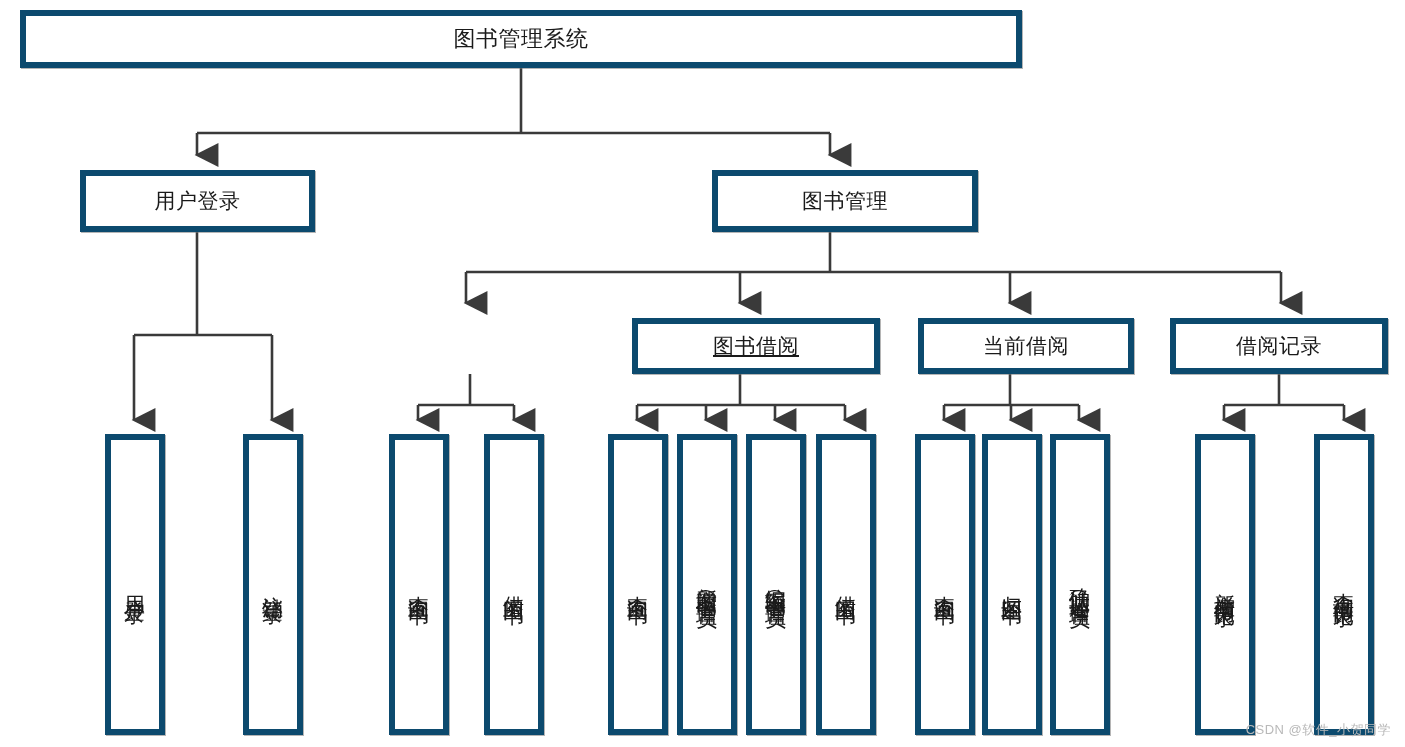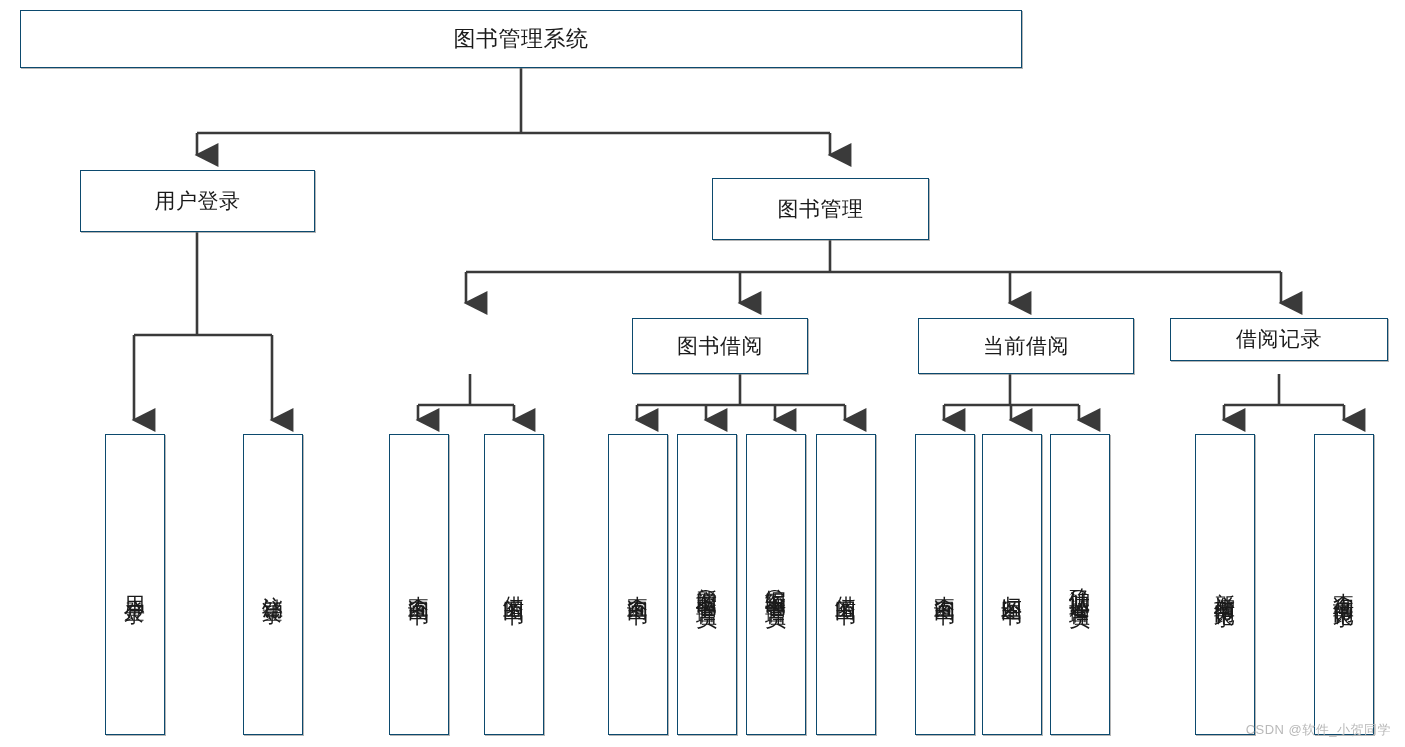--- a/index.html
+++ b/index.html
@@ -22,21 +22,21 @@
     position: absolute;
     left: 0;
     top: 0;
     width: 1405px;
     height: 747px;
     pointer-events: none;
   }
   .node {
     position: absolute;
     box-sizing: border-box;
-    border: 1px solid #0c4a6e;
+    border: 6px solid #0c4a6e;
     background: #ffffff;
     display: flex;
     align-items: center;
     justify-content: center;
     text-align: center;
     box-shadow: 1px 1px 0 rgba(120,120,120,0.55);
   }
   .node-label {
     display: block;
     line-height: 1.15;
@@ -125,31 +125,31 @@
     </g>
   </svg>
 
   <div class="node root horizontal" style="left:20px; top:10px; width:1002px; height:58px;">
     <span class="node-label">图书管理系统</span>
   </div>
 
   <div class="node horizontal" style="left:80px; top:170px; width:235px; height:62px;">
     <span class="node-label">用户登录</span>
   </div>
-  <div class="node horizontal" style="left:712px; top:178px; width:217px; height:62px;">
+  <div class="node horizontal" style="left:712px; top:170px; width:266px; height:62px;">
     <span class="node-label">图书管理</span>
   </div>
 
-  <div class="node horizontal" style="left:632px; top:318px; width:176px; height:56px;">
+  <div class="node horizontal" style="left:632px; top:318px; width:248px; height:56px;text-decoration:underline;">
     <span class="node-label">图书借阅</span>
   </div>
   <div class="node horizontal" style="left:918px; top:318px; width:216px; height:56px;">
     <span class="node-label">当前借阅</span>
   </div>
-  <div class="node horizontal" style="left:1170px; top:318px; width:218px; height:43px;">
+  <div class="node horizontal" style="left:1170px; top:318px; width:218px; height:56px;">
     <span class="node-label">借阅记录</span>
   </div>
 
   <div class="node vertical" style="left:105px; top:434px; width:60px; height:301px;">
     <span class="node-label">用户登录</span>
   </div>
   <div class="node vertical" style="left:243px; top:434px; width:60px; height:301px;">
     <span class="node-label">注销登录</span>
   </div>
 

